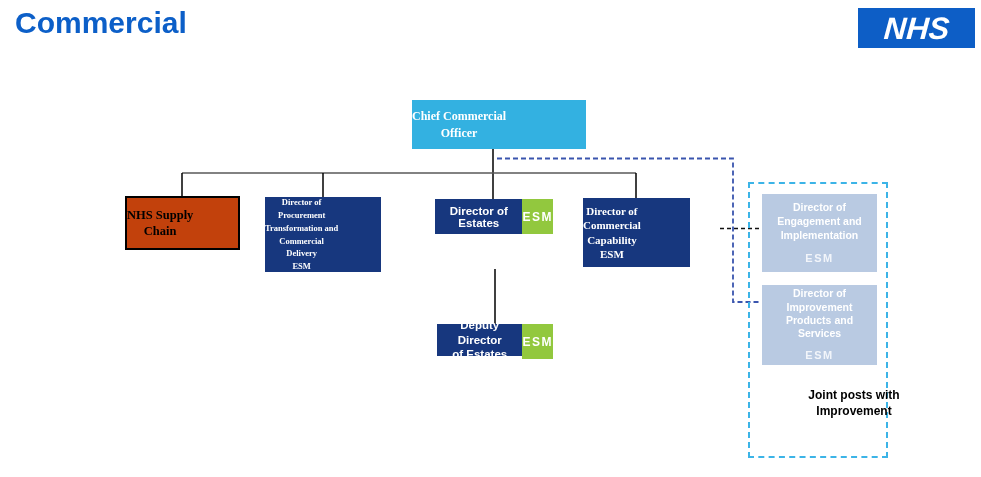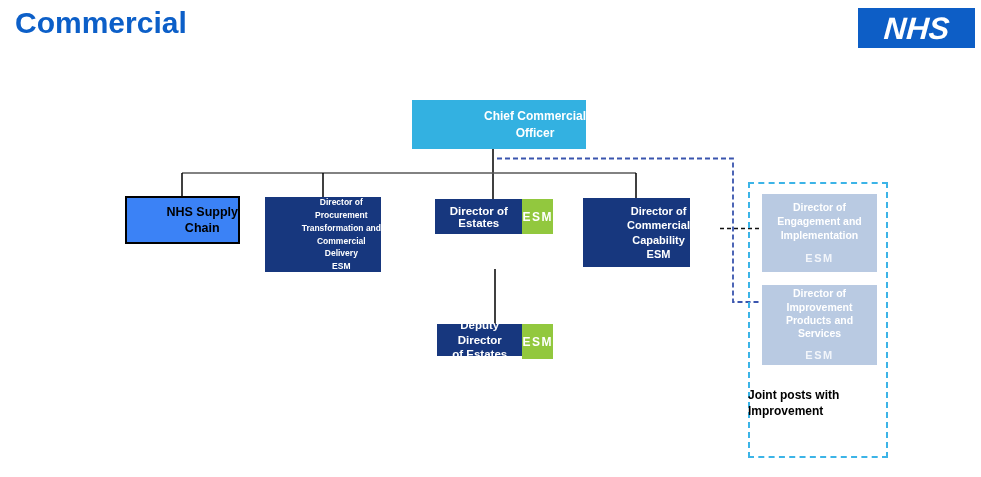--- a/index.html
+++ b/index.html
@@ -31,31 +31,32 @@
   }
 
   svg.connectors {
     position: absolute; left: 0; top: 0; width: 981px; height: 477px;
     pointer-events: none;
   }
 
   .node {
     position: absolute;
     display: flex; flex-direction: column;
-    align-items: flex-end; justify-content: center;
+    align-items: flex-start; justify-content: center;
     text-align: center;
+    font-family: Liberation Serif, serif;
   }
   .node-cco {
     left: 412px; top: 100px; width: 174px; height: 49px;
     background: #33b1e1; color: #ffffff;
     font-size: 12px; font-weight: bold; line-height: 1.35;
   }
   .node-supply {
-    left: 125px; top: 196px; width: 115px; height: 48px;
-    background: #3b82f6; border: 2px solid #000000;
+    left: 125px; top: 196px; width: 115px; height: 54px;
+    background: #c2410c; border: 2px solid #000000;
     color: #000000; font-size: 12.5px; font-weight: bold; line-height: 1.3;
   }
   .node-procurement {
     left: 265px; top: 197px; width: 116px; height: 75px;
     background: #17377e; color: #ffffff;
     font-size: 8.5px; font-weight: bold; line-height: 1.5;
   }
   .node-capability {
     left: 583px; top: 198px; width: 107px; height: 69px;
     background: #17377e; color: #ffffff;
@@ -89,22 +90,22 @@
     display: flex; flex-direction: column;
     align-items: center; justify-content: center; text-align: center;
     font-weight: bold;
   }
   .pale-engagement { top: 194px; height: 78px; font-size: 10.5px; line-height: 1.35; }
   .pale-improvement { top: 285px; height: 80px; font-size: 10.5px; line-height: 1.25; }
   .pale-node .esm-label {
     margin-top: 9px; font-size: 11px; letter-spacing: 1.5px; color: #f2f5fa;
   }
   .joint-caption {
-    position: absolute; left: 748px; top: 388px; width: 140px;
-    color: #000000;
+    position: absolute; left: 784px; top: 388px; width: 140px;
+    text-align: center; color: #000000;
     font-size: 12px; font-weight: bold; line-height: 1.3;
   }
 </style>
 </head>
 <body>
 
 <div class="page-title">Commercial</div>
 
 <div class="nhs-logo">
   <span>NHS</span>

